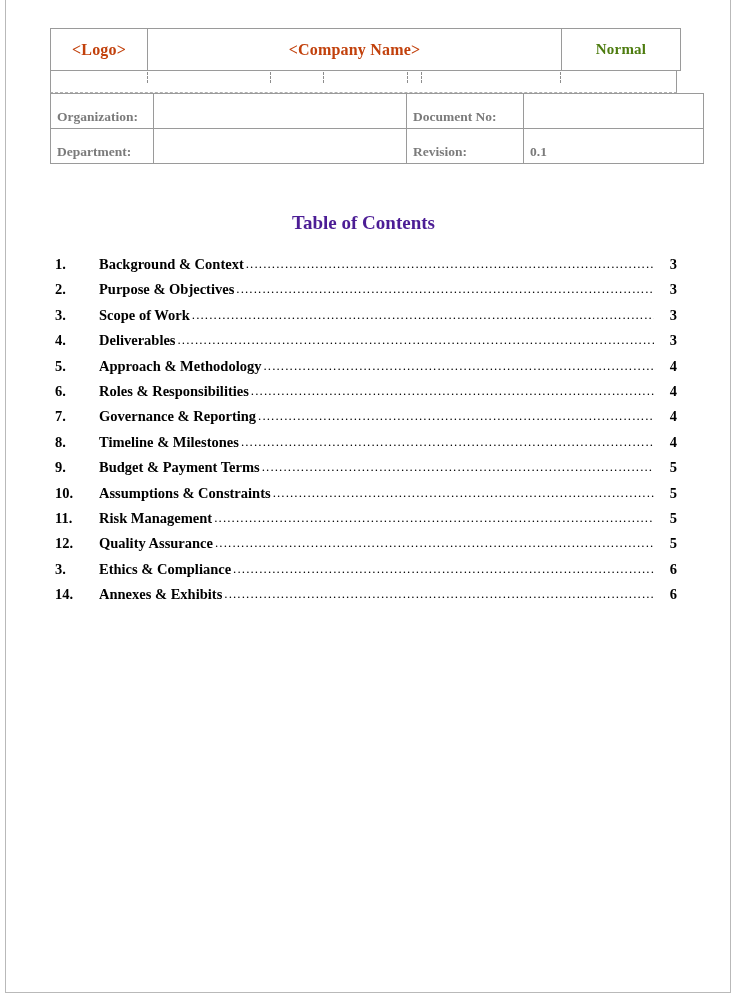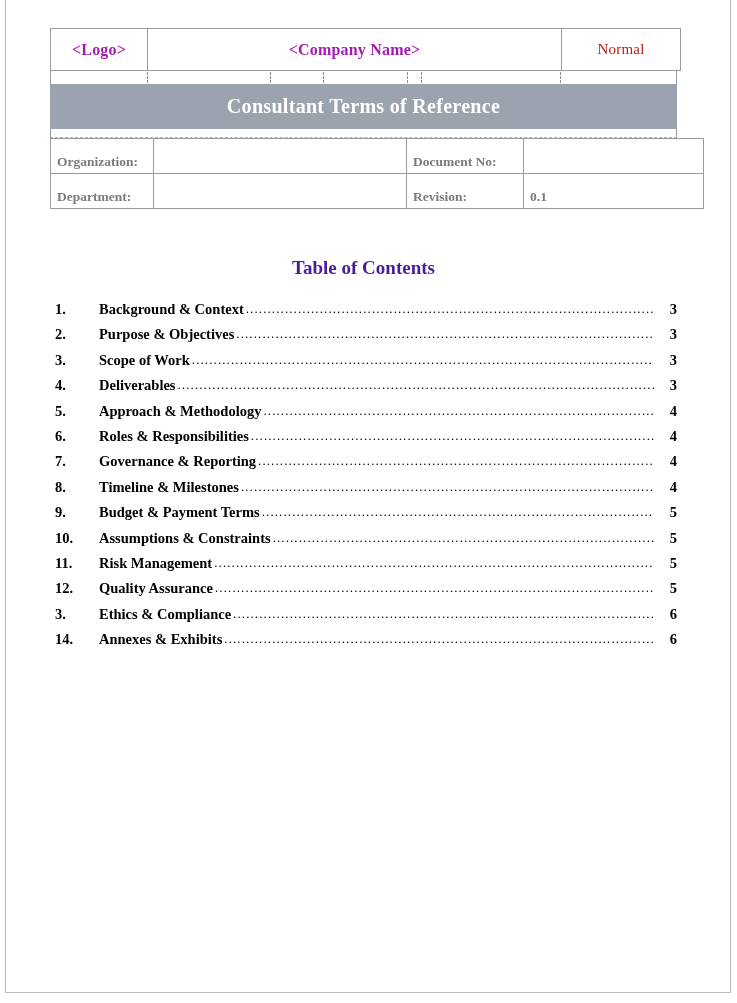--- a/index.html
+++ b/index.html
@@ -44,29 +44,29 @@
   .header-table td {
     border: 1px solid #9a9a9a;
     padding: 0;
     vertical-align: middle;
   }
   .hdr-cell {
     height: 41px;
     text-align: center;
     font-size: 16px;
     font-weight: bold;
-    color: #a21caf;
+    color: #c2410c;
     letter-spacing: .2px;
   }
   .hdr-cell.logo { width: 96px; }
   .hdr-cell.company { width: 413px; margin-top: 28px; }
   .hdr-cell.normal {
     width: 118px;
-    font-weight: normal;
-    color: #b91c1c;
+    font-weight: bold;
+    color: #4d7c0f;
     font-size: 15px;
   }
 
   
   .spacer-row {
     position: relative;
     height: 13px;
     width: 627px;
     border-left: 1px solid #9a9a9a;
     border-right: 1px solid #9a9a9a;
@@ -189,21 +189,20 @@
 
   <div class="spacer-row">
     <span class="tick" style="left:219px"></span>
     <span class="tick" style="left:272px"></span>
     <span class="tick" style="left:356px"></span>
     <span class="tick" style="left:370px"></span>
     <span class="tick" style="left:96px"></span>
     <span class="tick" style="left:509px"></span>
   </div>
 
-  <div class="title-bar">Consultant Terms of Reference</div>
   <div class="spacer-row-2"></div>
 
   <table class="meta-table">
     <tbody>
         <tr>
       <td class="meta-label">Organization:</td>
       <td class="meta-value-wide"></td>
       <td class="meta-label-2">Document No:</td>
       <td class="meta-value"></td>
     </tr>

